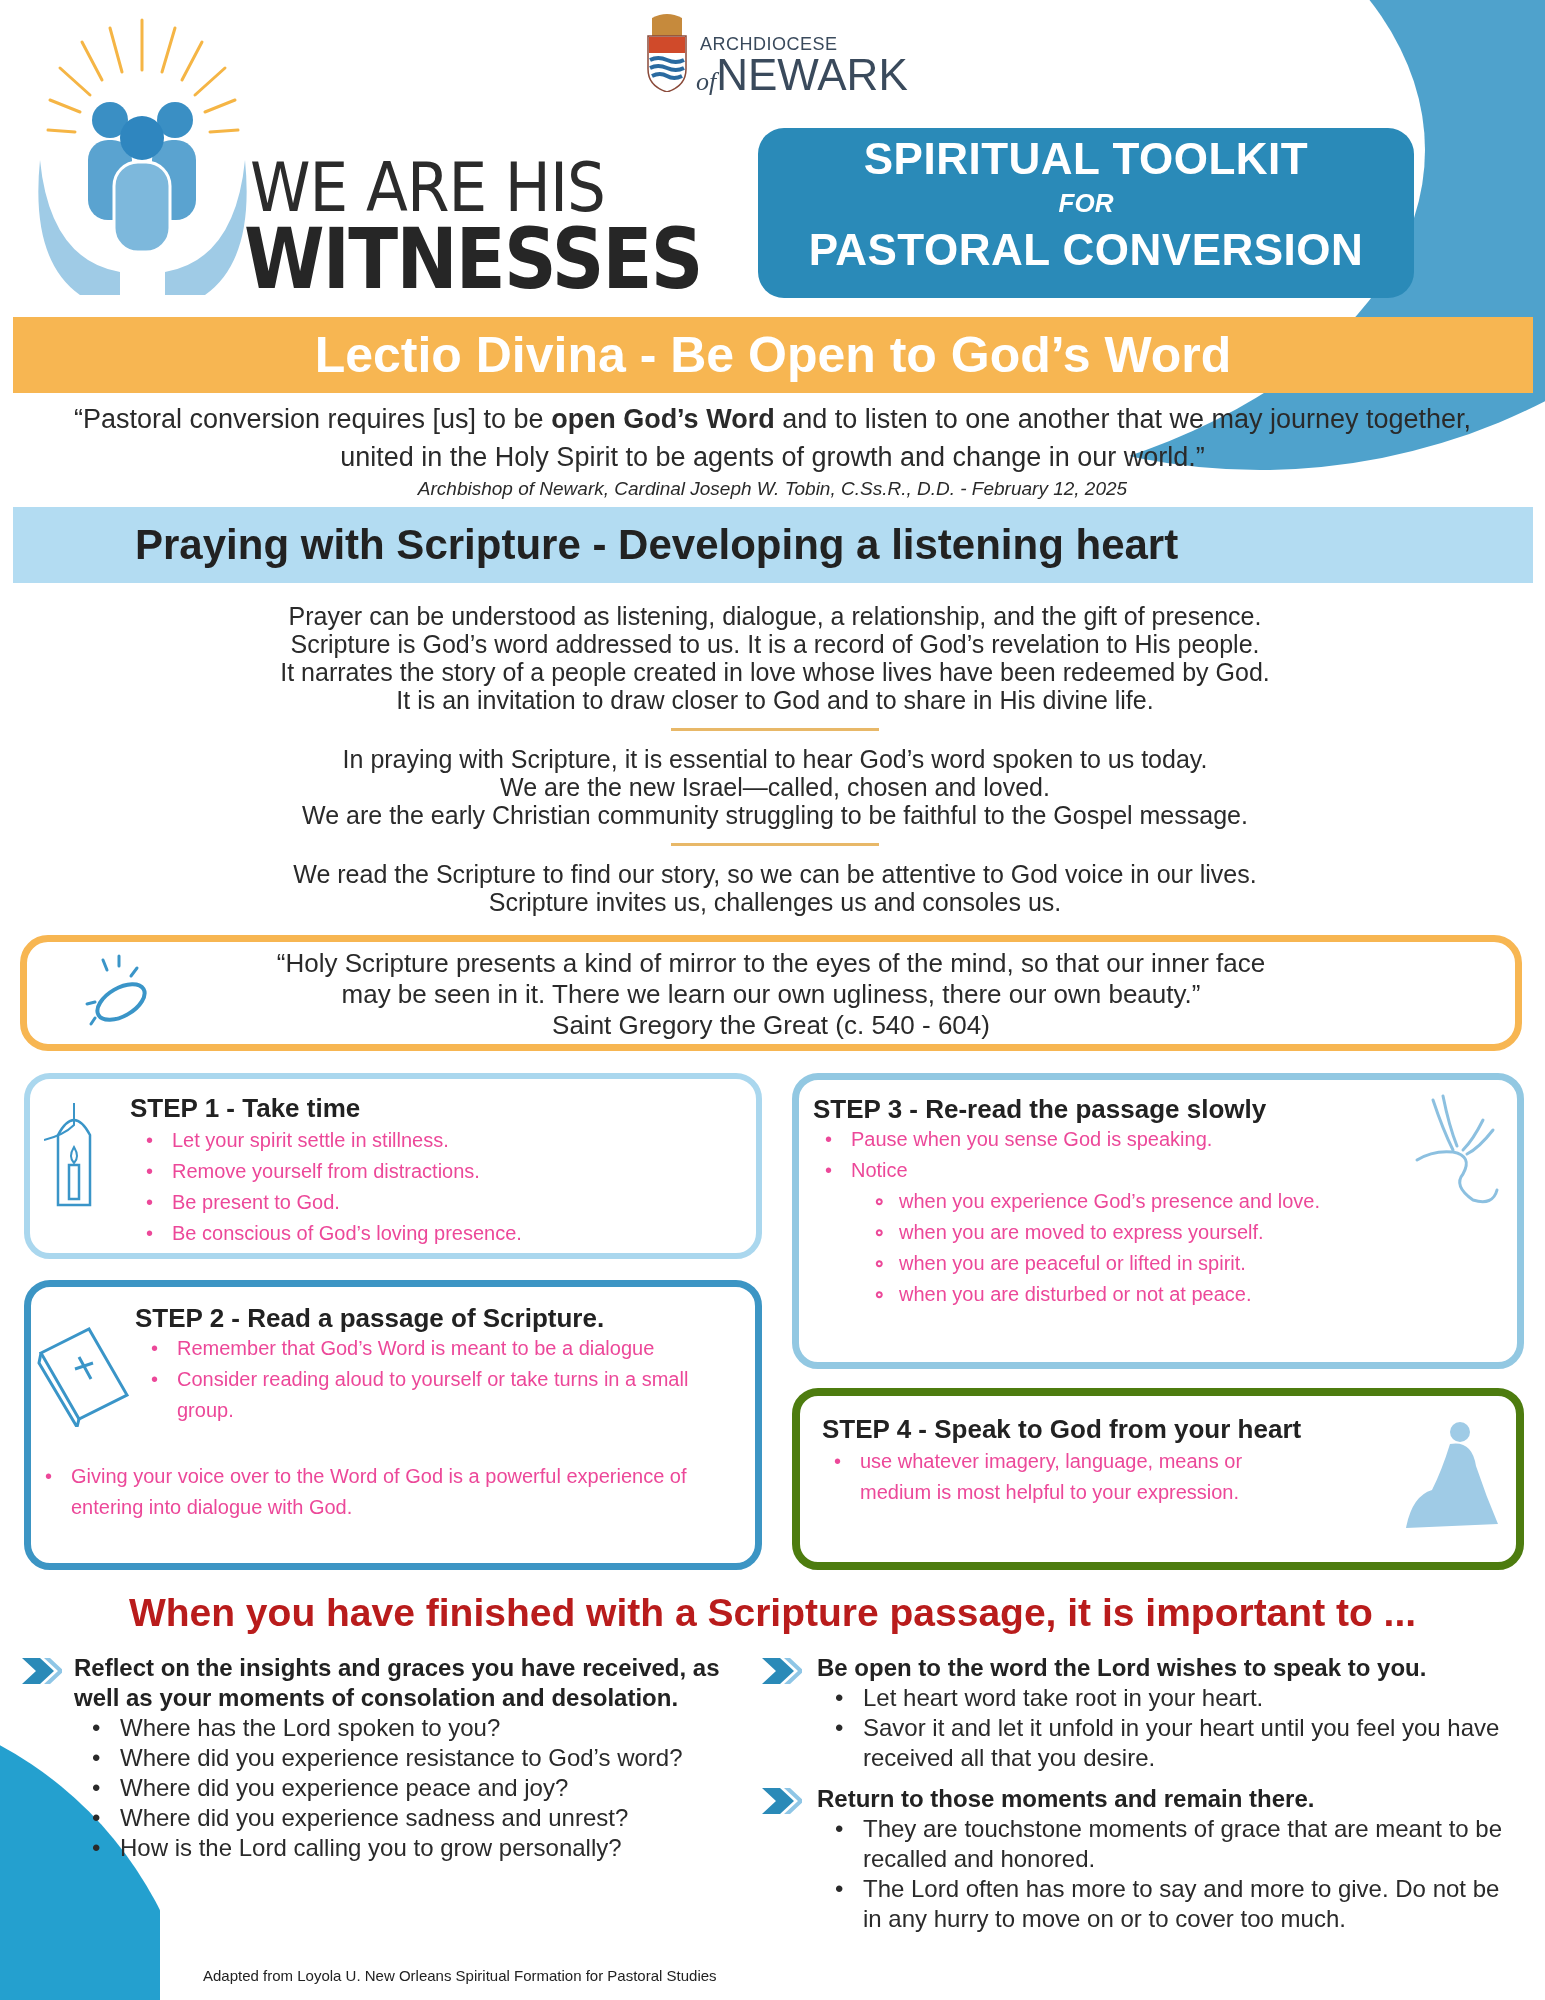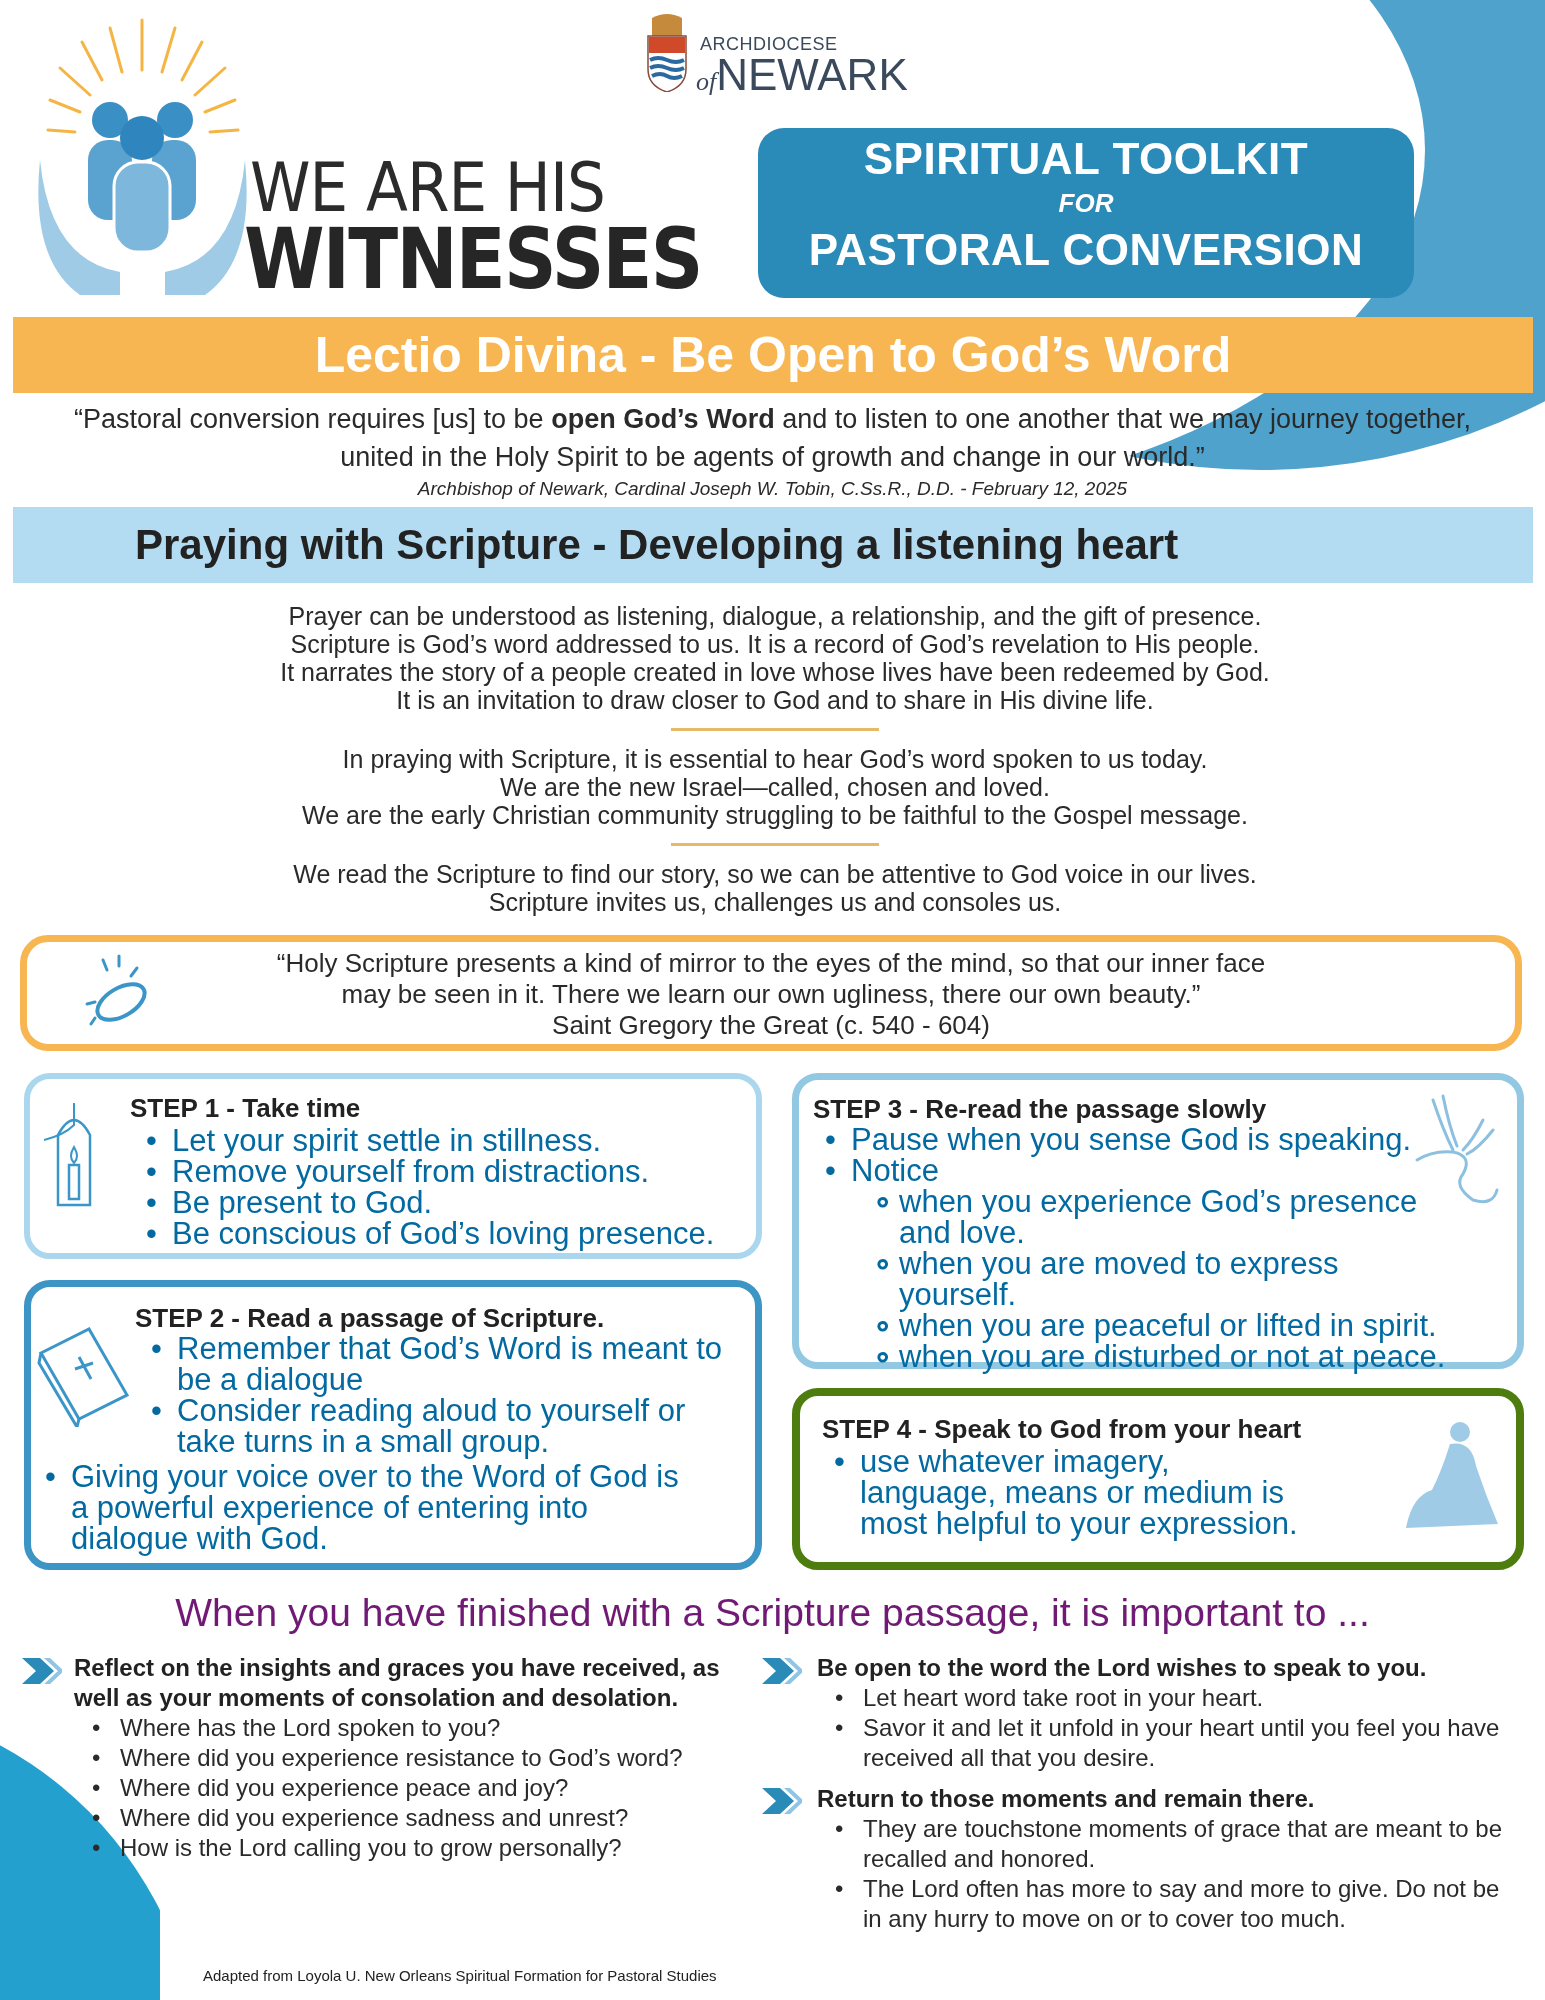--- a/index.html
+++ b/index.html
@@ -42,27 +42,27 @@
   .gregory { position: absolute; left: 20px; top: 935px; width: 1502px; height: 116px; border: 7px solid #f7b652; border-radius: 28px; text-align: center; font-size: 26px; line-height: 31px; padding-top: 6px; color: #2a2a2a; }
   .gregory .attr { }
   .halo { position: absolute; left: 54px; top: 12px; }
 
   .step { position: absolute; background: #fff; border-radius: 26px; }
   .step1 { left: 24px; top: 1073px; width: 738px; height: 186px; border: 6px solid #aad7ee; }
   .step2 { left: 24px; top: 1280px; width: 738px; height: 290px; border: 7px solid #3c95c4; }
   .step3 { left: 792px; top: 1073px; width: 732px; height: 296px; border: 7px solid #92c8e2; }
   .step4 { left: 792px; top: 1388px; width: 732px; height: 182px; border: 8px solid #4d7c0f; }
   .step h3 { font-size: 26px; font-weight: bold; color: #222; }
-  .step ul { list-style: none; font-size: 31px; line-height: 31px; color: #0369a1; }
+  .step ul { list-style: none; font-size: 20px; line-height: 31px; color: #ec4899; }
   .step li { position: relative; padding-left: 30px; }
   .step li::before { content: "•"; position: absolute; left: 4px; top: 0; }
   .step li.sub { padding-left: 78px; }
   .step li.sub::before { content: "∘"; left: 52px; font-weight: bold; }
 
-  .finished { position: absolute; left: 0; top: 1591px; width: 1545px; text-align: center; font-size: 39px; font-weight: normal; color: #701a75; }
+  .finished { position: absolute; left: 0; top: 1591px; width: 1545px; text-align: center; font-size: 39px; font-weight: bold; color: #b91c1c; }
   .chev { position: absolute; }
   .fin-col { position: absolute; }
   .fin-col h4 { font-size: 24px; font-weight: bold; line-height: 30px; color: #222; }
   .fin-col ul { list-style: none; font-size: 24px; line-height: 30px; color: #2a2a2a; margin-top: 0; }
   .fin-col li { position: relative; padding-left: 30px; margin-left: 16px; }
   .fin-col li::before { content: "•"; position: absolute; left: 2px; }
   .footer { position: absolute; left: 203px; top: 1967px; font-size: 15px; color: #222; }
 </style>
 </head>
 <body>

